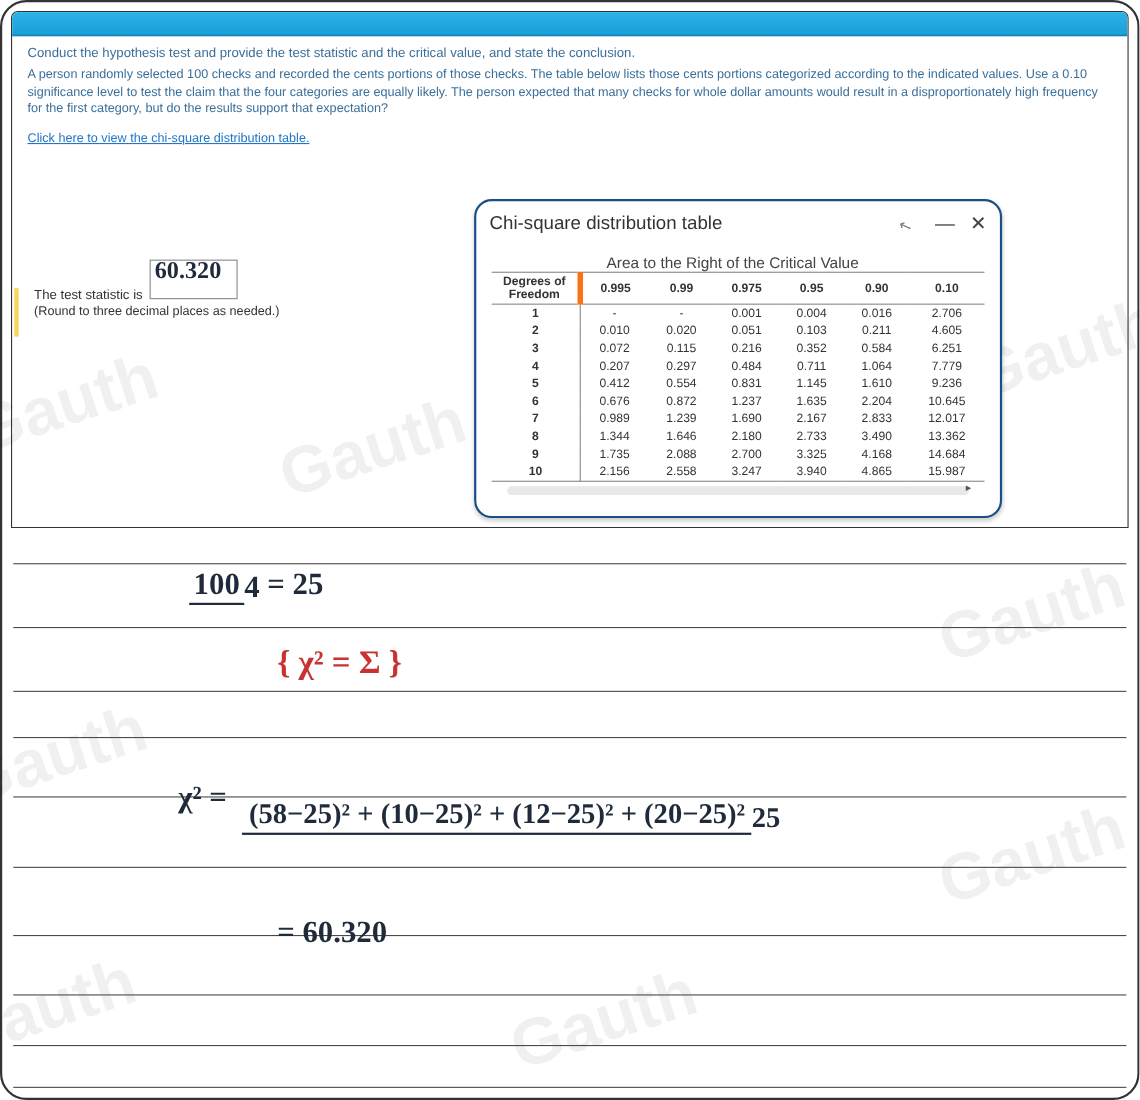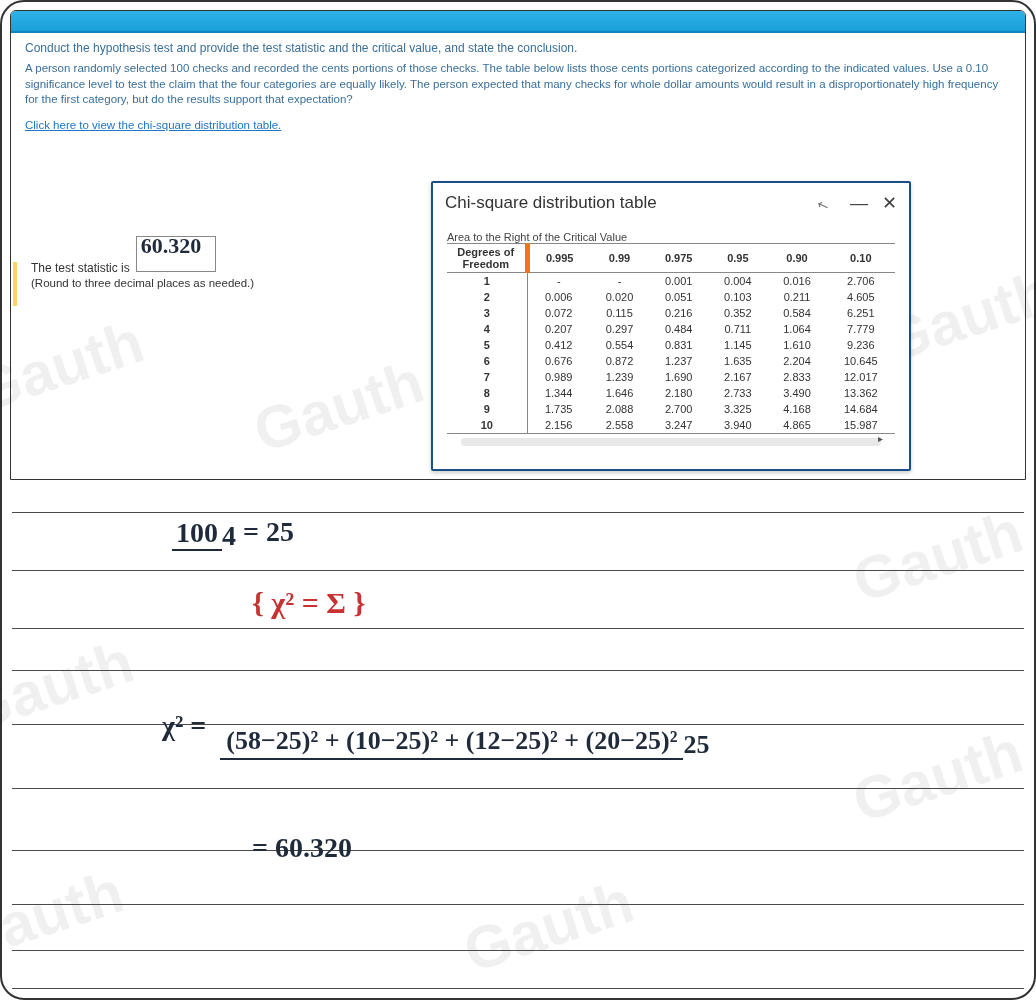--- a/index.html
+++ b/index.html
@@ -58,32 +58,32 @@
   .leftblock .bar { position:absolute; left:-18px; top:26px; width:4px; height:44px; background:#f7d75c; }
   .stat-line { font-size: 12px; color:#333; display:flex; align-items:baseline; gap:4px;}
   .stat-box {
     display:inline-block; min-width:80px; height:36px; border:1px solid #888;
     padding:0 6px; margin:0 2px; vertical-align:middle; position:relative;
   }
   .hw-stat { font-family: "Comic Sans MS", cursive; font-size: 22px; font-weight:bold; color:#1f2a3a; position:absolute; top:-4px; left:4px;}
   .stat-note { color: #333; font-size: 11.5px; margin-top:2px;}
   .popup {
     position: absolute; left: 420px; top: 170px; width: 480px; height: 290px;
-    background: #fff; border: 2px solid #1a4f86; border-radius: 2px;
+    background: #fff; border: 2px solid #1a4f86; border-radius: 16px;
     box-shadow: 0 2px 4px rgba(0,0,0,0.2);
   }
   .popup-hdr { display:flex; justify-content:space-between; align-items:center; padding:10px 12px 4px;}
   .popup-title { font-size: 17px; color:#333; }
   .popup-ctrl { display:flex; gap:14px; font-size:18px; color:#444; }
   .popup-ctrl span { line-height:1; }
   .cursor {
     position:absolute; top:14px; right:80px; font-size:14px; color:#777; transform:rotate(-20deg);
   }
   .tbl-wrap { padding: 4px 14px 10px; }
-  .area-caption { text-align:left; font-size:11px; color:#444; padding-right:10px; margin-top:10px;}
+  .area-caption { text-align:center; font-size:14px; color:#444; padding-right:10px; margin-top:10px;}
   table.chi {
     border-collapse: collapse; width: 100%; font-size: 11px; color:#333;
   }
   table.chi th, table.chi td {
     padding: 2px 6px; text-align: center;
   }
   table.chi thead th { border-top:1px solid #888; border-bottom:1px solid #888; font-weight:bold;}
   table.chi thead th:first-child { border-right:5px solid #f97316; width:80px; line-height:1.1;}
   table.chi tbody td:first-child { border-right:1px solid #888; font-weight:bold;}
   table.chi tbody tr:last-child td { border-bottom:1px solid #888;}
@@ -177,21 +177,21 @@
                 <td>1</td>
                 <td>-</td>
                 <td>-</td>
                 <td>0.001</td>
                 <td>0.004</td>
                 <td>0.016</td>
                 <td>2.706</td>
               </tr>
               <tr>
                 <td>2</td>
-                <td>0.006</td>
+                <td>0.010</td>
                 <td>0.020</td>
                 <td>0.051</td>
                 <td>0.103</td>
                 <td>0.211</td>
                 <td>4.605</td>
               </tr>
               <tr>
                 <td>3</td>
                 <td>0.072</td>
                 <td>0.115</td>

